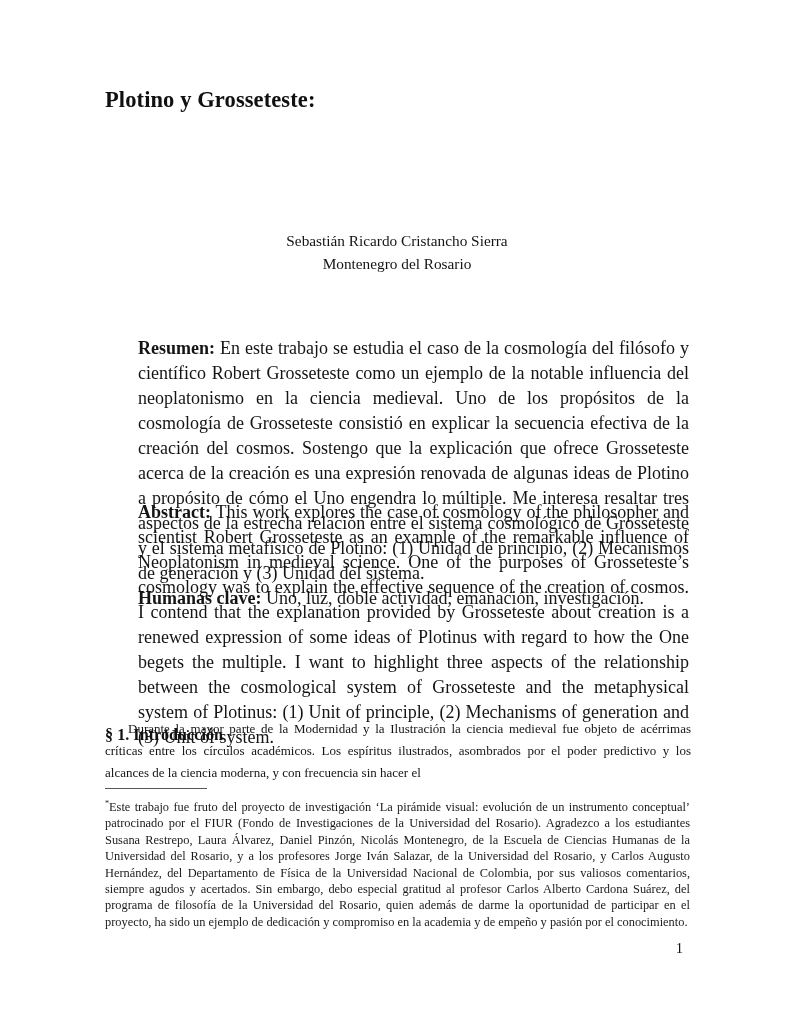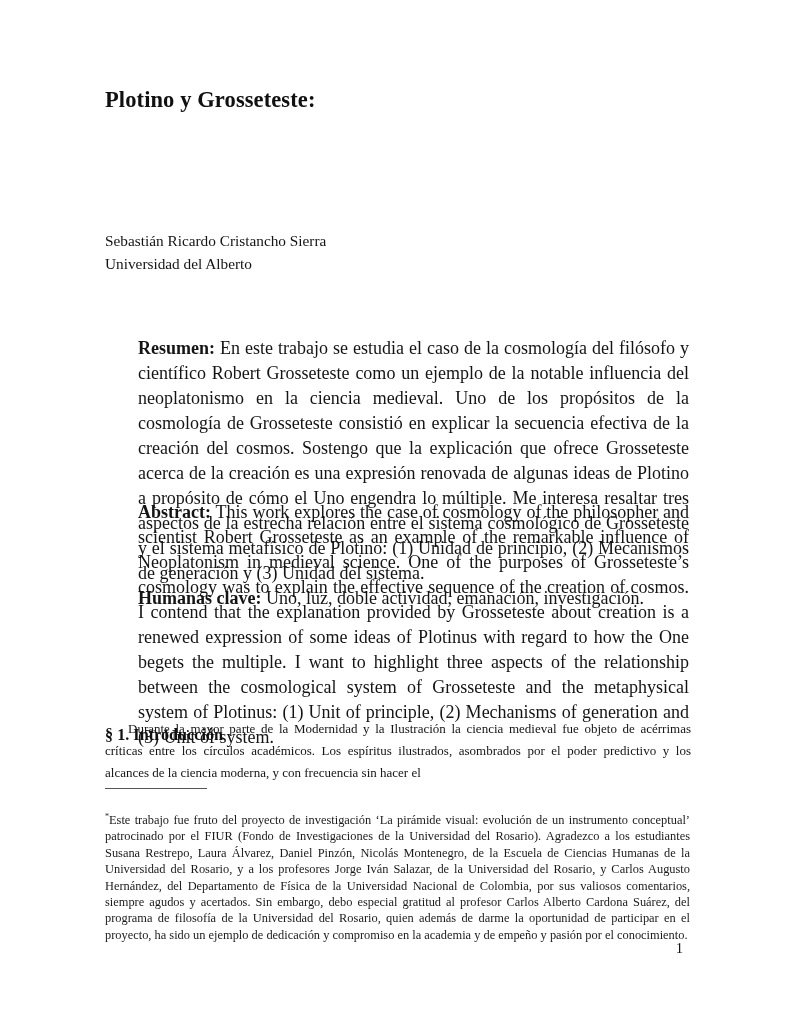--- a/index.html
+++ b/index.html
@@ -44,21 +44,21 @@
     line-height: 0;
     font-weight: bold;
   }
 
   
   .author-block {
     position: absolute;
     left: 105px;
     top: 230px;
     width: 584px;
-    text-align: left;
+    text-align: center;
     font-size: 15.3px;
     line-height: 22.5px;
     color: #141414;
   }
 
   
   .abstract {
     position: absolute;
     left: 138px;
     width: 551px;
@@ -123,21 +123,20 @@
   .footnote {
     position: absolute;
     left: 105px;
     top: 799px;
     width: 585px;
     font-size: 12.4px;
     line-height: 16.4px;
     text-align: justify;
     text-justify: inter-word;
     color: #1a1a1a;
-    margin-top: 13px;
   }
   .footnote p {
     margin: 0;
   }
   .footnote .fn-marker {
     font-size: 8px;
     vertical-align: super;
     line-height: 0;
   }
 
@@ -156,21 +155,21 @@
 <body>
 
 <div class="page">
 
   <div class="title-block">
     <div class="title-line">Plotino y Grosseteste:</div>
   </div>
 
   <div class="author-block">
     <div>Sebastián Ricardo Cristancho Sierra</div>
-    <div>Universidad del Alberto</div>
+    <div>Montenegro del Rosario</div>
   </div>
 
   <div class="abstract abstract-es">
     <p><span class="lead">Resumen:</span><span> En este trabajo se estudia el caso de la cosmología del filósofo y científico Robert Grosseteste como un ejemplo de la notable influencia del neoplatonismo en la ciencia medieval. Uno de los propósitos de la cosmología de Grosseteste consistió en explicar la secuencia efectiva de la creación del cosmos. Sostengo que la explicación que ofrece Grosseteste acerca de la creación es una expresión renovada de algunas ideas de Plotino a propósito de cómo el Uno engendra lo múltiple. Me interesa resaltar tres aspectos de la estrecha relación entre el sistema cosmológico de Grosseteste y el sistema metafísico de Plotino: (1) Unidad de principio, (2) Mecanismos de generación y (3) Unidad del sistema.</span></p>
     <p class="kw-line"><span class="lead">Humanas clave:</span><span> Uno, luz, doble actividad, emanación, investigación.</span></p>
   </div>
 
   <div class="abstract abstract-en">
     <p><span class="lead">Abstract:</span><span> This work explores the case of cosmology of the philosopher and scientist Robert Grosseteste as an example of the remarkable influence of Neoplatonism in medieval science. One of the purposes of Grosseteste’s cosmology was to explain the effective sequence of the creation of cosmos. I contend that the explanation provided by Grosseteste about creation is a renewed expression of some ideas of Plotinus with regard to how the One begets the multiple. I want to highlight three aspects of the relationship between the cosmological system of Grosseteste and the metaphysical system of Plotinus: (1) Unit of principle, (2) Mechanisms of generation and (3) Unit of system.</span></p>
   </div>

